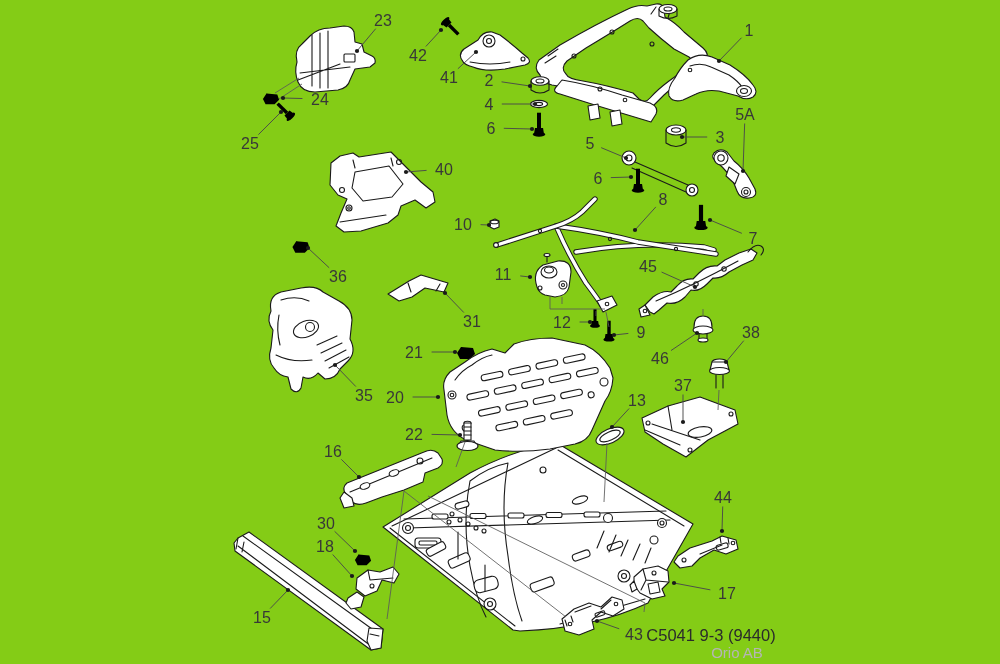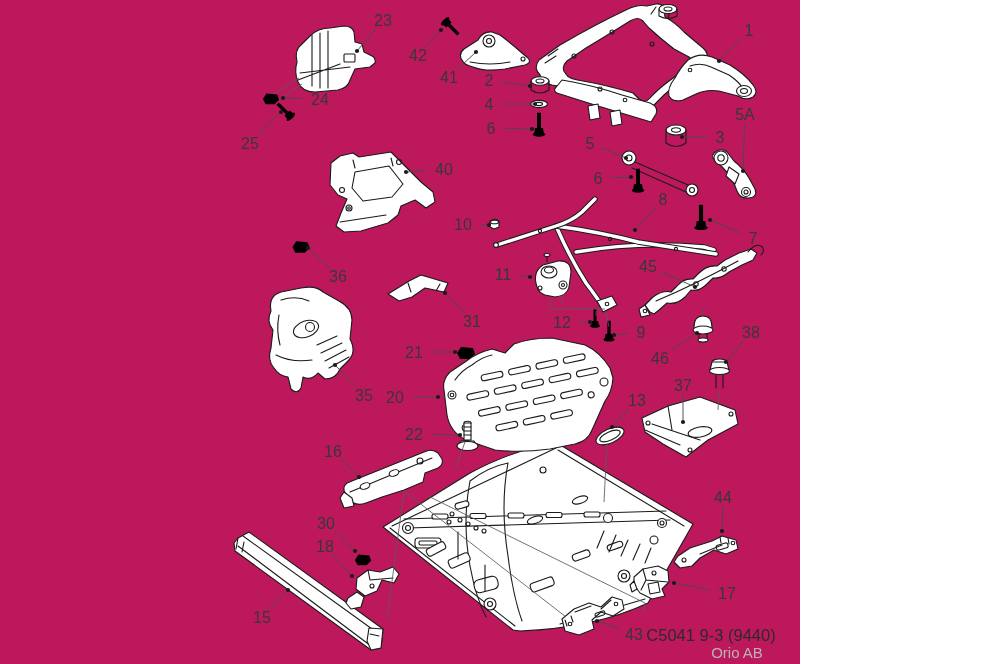--- a/index.html
+++ b/index.html
@@ -1,16 +1,16 @@
 <!DOCTYPE html>
 <html><head>
 <meta charset="utf-8">
 <style>
   html,body{margin:0;padding:0;background:#fff;}
-  .stage{position:relative;width:800px;height:664px;background:#be185d;overflow:hidden;
+  .stage{position:relative;width:1000px;height:664px;background:#84cc16;overflow:hidden;
          font-family:"Liberation Sans", sans-serif;}
   svg{display:block;}
   .part path,.part rect,.part ellipse,.part circle,.part line,.part polygon{
     stroke:#1a1a1a;stroke-width:1.1;fill:#ffffff;stroke-linejoin:round;stroke-linecap:round;}
   .part .ln{fill:none;}
   .tubeo{fill:none;stroke:#1a1a1a;stroke-width:5.4;stroke-linecap:round;stroke-linejoin:round;}
   .tubei{fill:none;stroke:#ffffff;stroke-width:3.4;stroke-linecap:round;stroke-linejoin:round;}
   .asm path{fill:none;stroke:#5a5a5a;stroke-width:0.85;}
   .callout-text{font-family:"Liberation Sans", sans-serif;font-size:16px;}
   .footer-code{font-family:"Liberation Sans", sans-serif;font-size:16.5px;}

